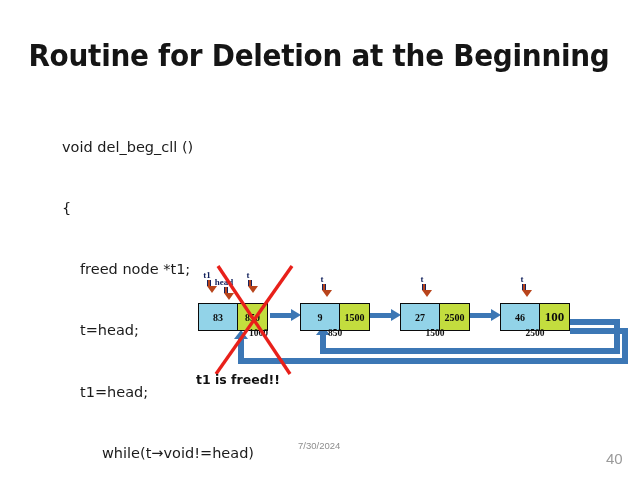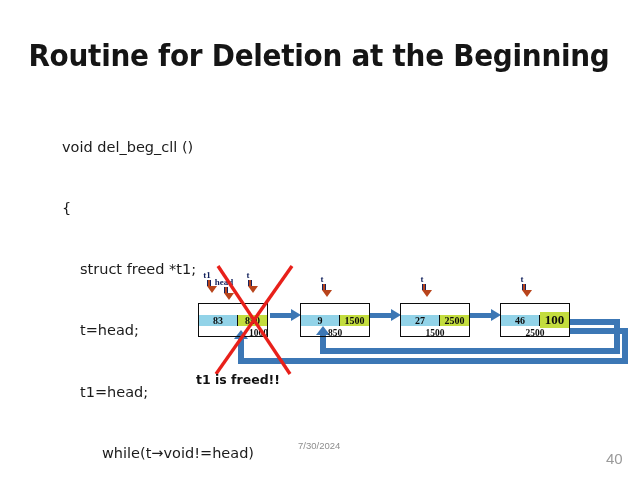--- a/index.html
+++ b/index.html
@@ -59,25 +59,24 @@
     position: absolute;
     left: 190px;
     top: 262px;
     width: 448px;
     height: 115px;
   }
   .node {
     position: absolute;
     top: 41px;
     width: 70px;
-    height: 34px;
+    height: 28px;
     border: 1.6px solid #0b0b0b;
     box-sizing: border-box;
     display: flex;
-    align-items: center;
   }
   .node .cell {
     display: flex;
     align-items: center;
     justify-content: center;
     font-family: "Liberation Serif", serif;
     font-weight: bold;
     font-size: 10px;
     color: #0c0c0c;
     box-sizing: border-box;
@@ -205,21 +204,21 @@
 </head>
 <body>
 
 <div class="slide">
 
   <div class="slide-title">Routine for Deletion at the Beginning</div>
 
   <div class="code-block">
     <span class="code-line ind0">void del_beg_cll ()</span>
     <span class="code-line ind0">{</span>
-    <span class="code-line ind1">struct freed *t1;</span>
+    <span class="code-line ind1">freed node *t1;</span>
     <span class="code-line ind1">t=head;</span>
     <span class="code-line ind1">t1=head;</span>
     <span class="code-line ind2">while(t→void!=head)</span>
     
     
     
     
     
   </div>
 

